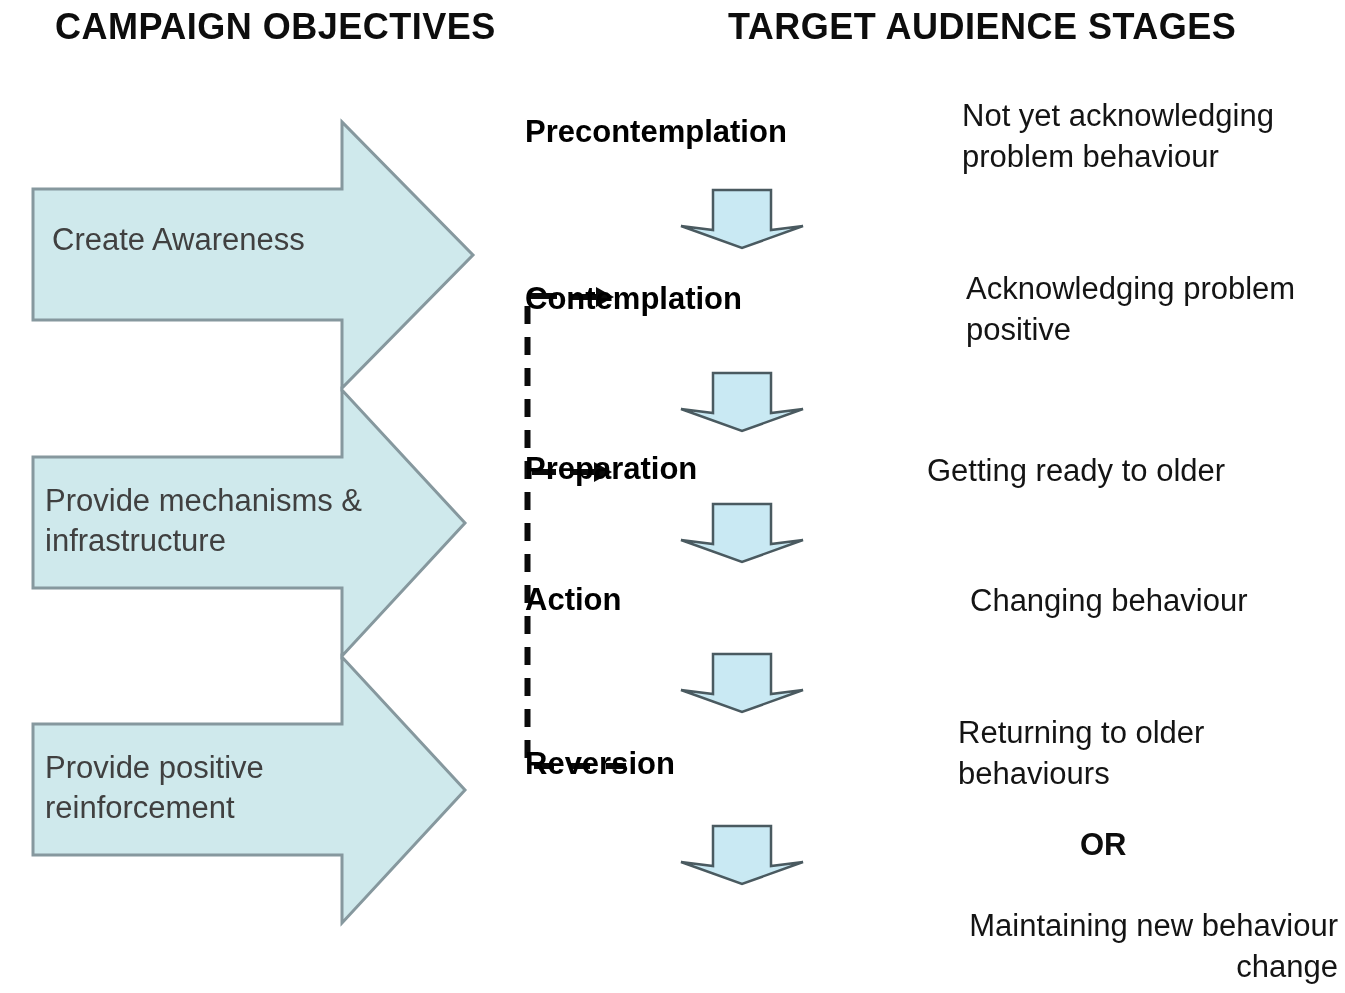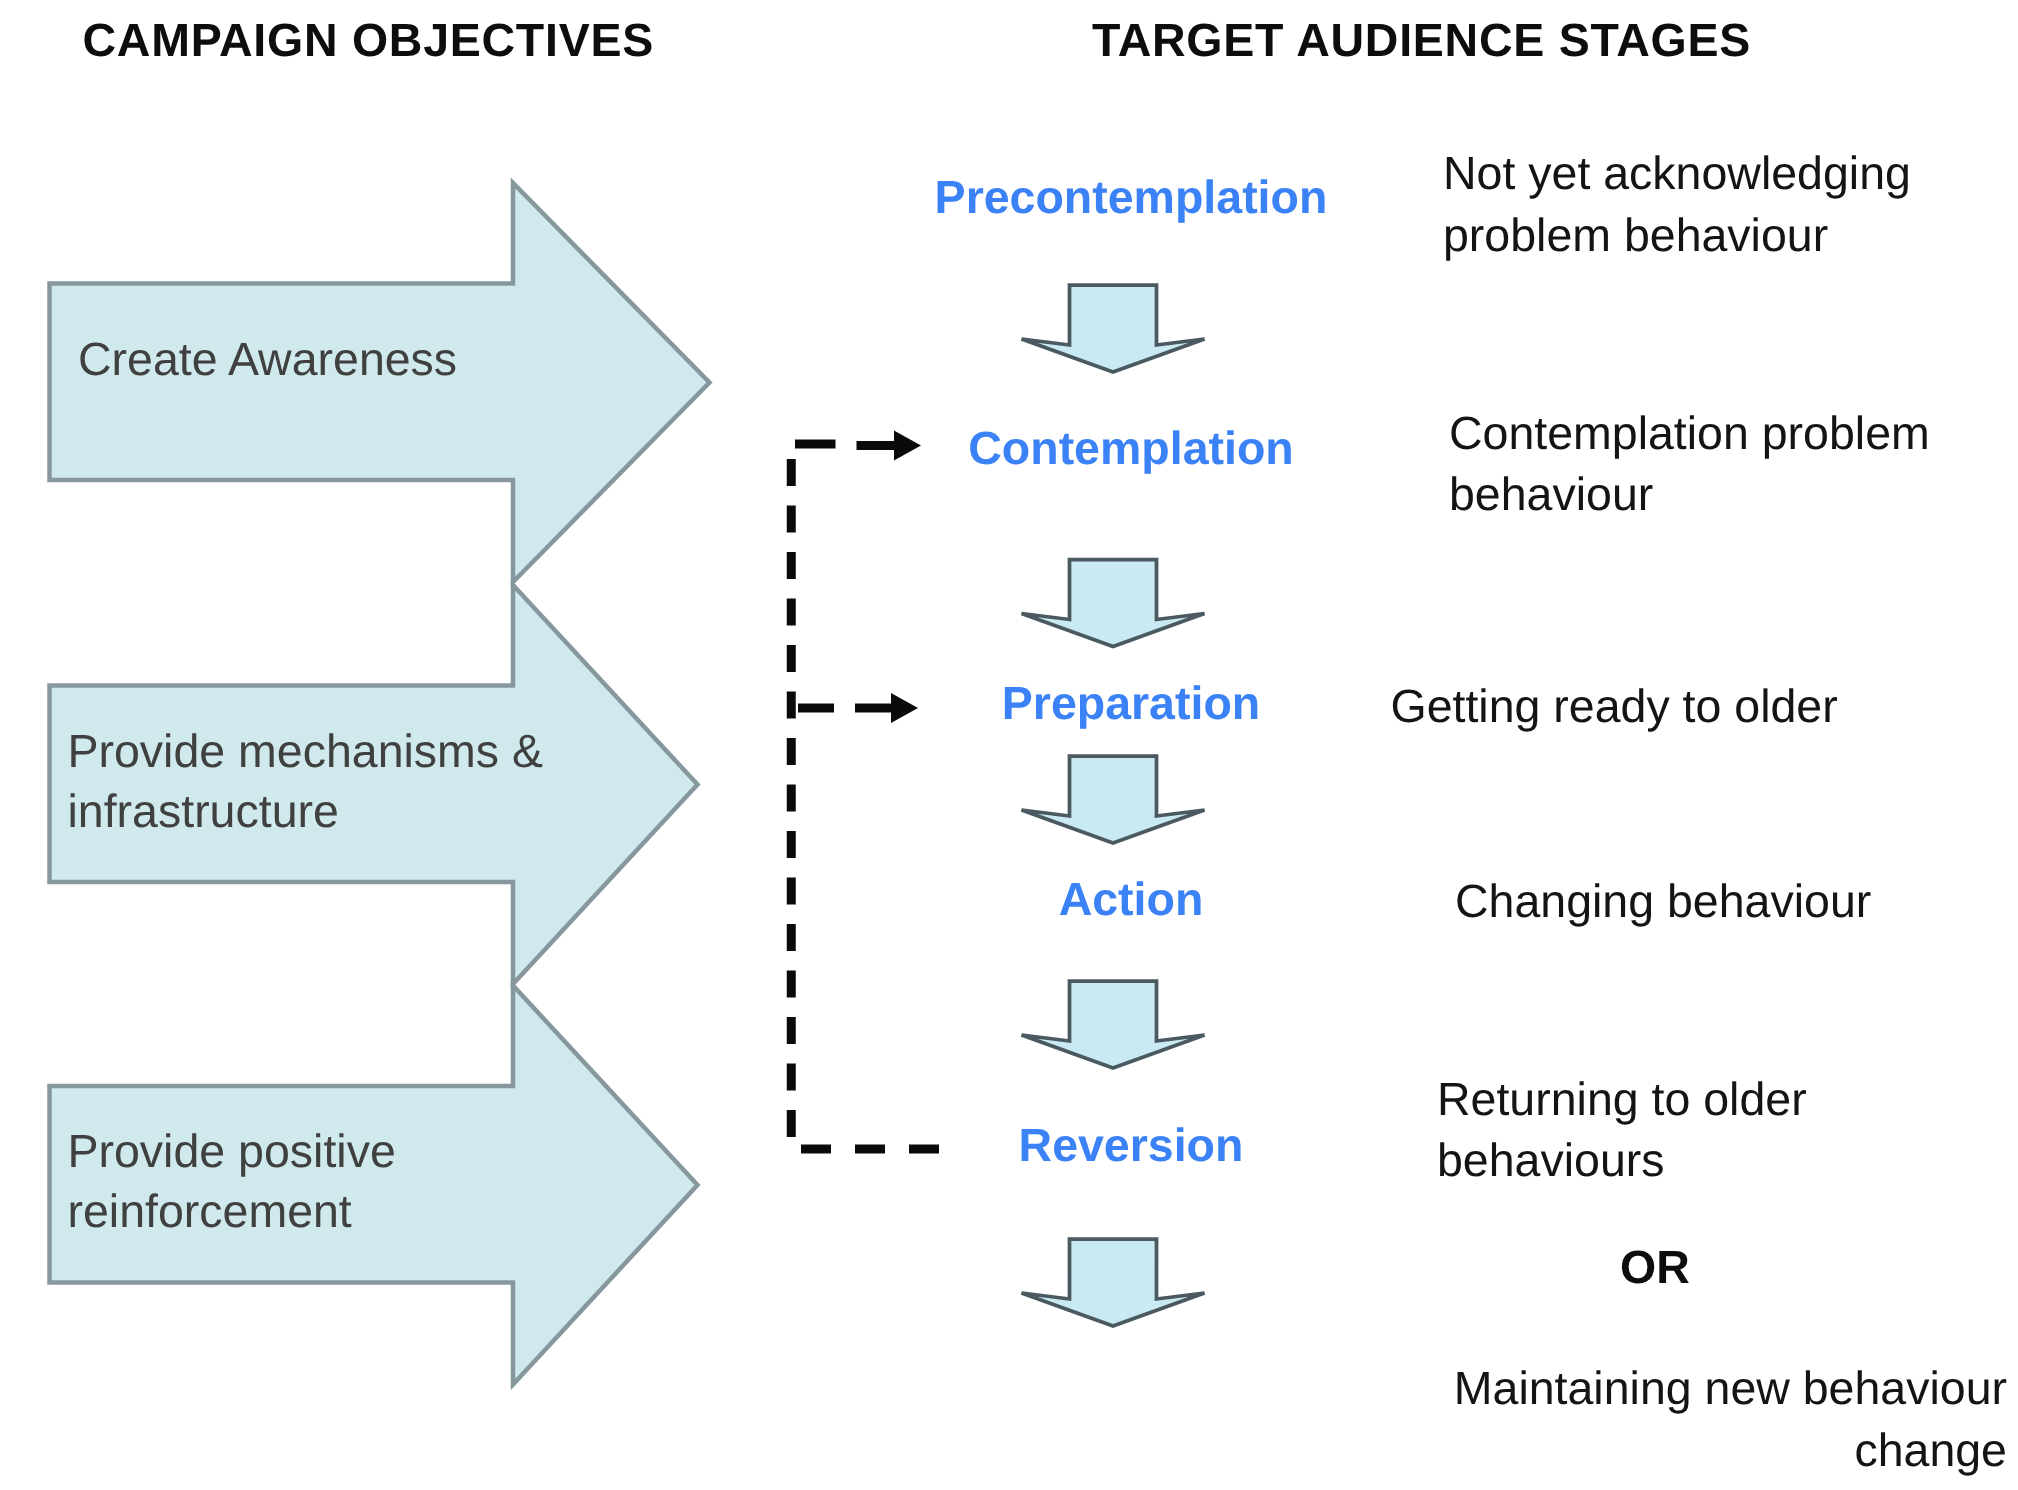--- a/index.html
+++ b/index.html
@@ -23,32 +23,32 @@
     height: 993px;
   }
   .txt {
     position: absolute;
     color: #0d0d0d;
     font-size: 31px;
     line-height: 41px;
   }
   .heading {
     font-weight: bold;
-    font-size: 31px;
+    font-size: 36px;
     white-space: nowrap;
     color: #0d0d0d;
     letter-spacing: 0.5px;
   }
   .stage-label {
-    left: 554px;
+    left: 525px;
     width: 400px;
-    text-align: center;
+    text-align: left;
     font-weight: bold;
     line-height: 38px;
-    color: #3b82f6;
+    color: #000000;
   }
   .desc {
     color: #141414;
   }
   .objective-label {
     color: #404040;
     line-height: 40px;
   }
   .or-label {
     font-weight: bold;
@@ -92,20 +92,20 @@
   <div class="txt objective-label" style="left:45px; top:481px; width:335px;">Provide mechanisms &amp; infrastructure</div>
   <div class="txt objective-label" style="left:45px; top:748px; width:335px;">Provide positive reinforcement</div>
 
   <div class="txt stage-label" style="top:113px;">Precontemplation</div>
   <div class="txt stage-label" style="top:280px;">Contemplation</div>
   <div class="txt stage-label" style="top:581px;">Action</div>
   <div class="txt stage-label" style="top:450px;">Preparation</div>
   <div class="txt stage-label" style="top:745px;">Reversion</div>
 
   <div class="txt desc" style="left:962px; top:95px; width:355px;">Not yet acknowledging problem behaviour</div>
-  <div class="txt desc" style="left:966px; top:268px; width:375px;">Contemplation problem behaviour</div>
+  <div class="txt desc" style="left:966px; top:268px; width:375px;">Acknowledging problem positive</div>
   <div class="txt desc" style="left:927px; top:450px; width:410px;">Getting ready to older</div>
   <div class="txt desc" style="left:970px; top:580px; width:410px;">Changing behaviour</div>
   <div class="txt desc" style="left:958px; top:712px; width:335px;">Returning to older behaviours</div>
   <div class="txt or-label" style="left:1080px; top:824px;">OR</div>
   <div class="txt desc" style="left:968px; top:905px; width:370px;text-align:right;">Maintaining new behaviour change</div>
 
 </div>
 
 </body></html>

